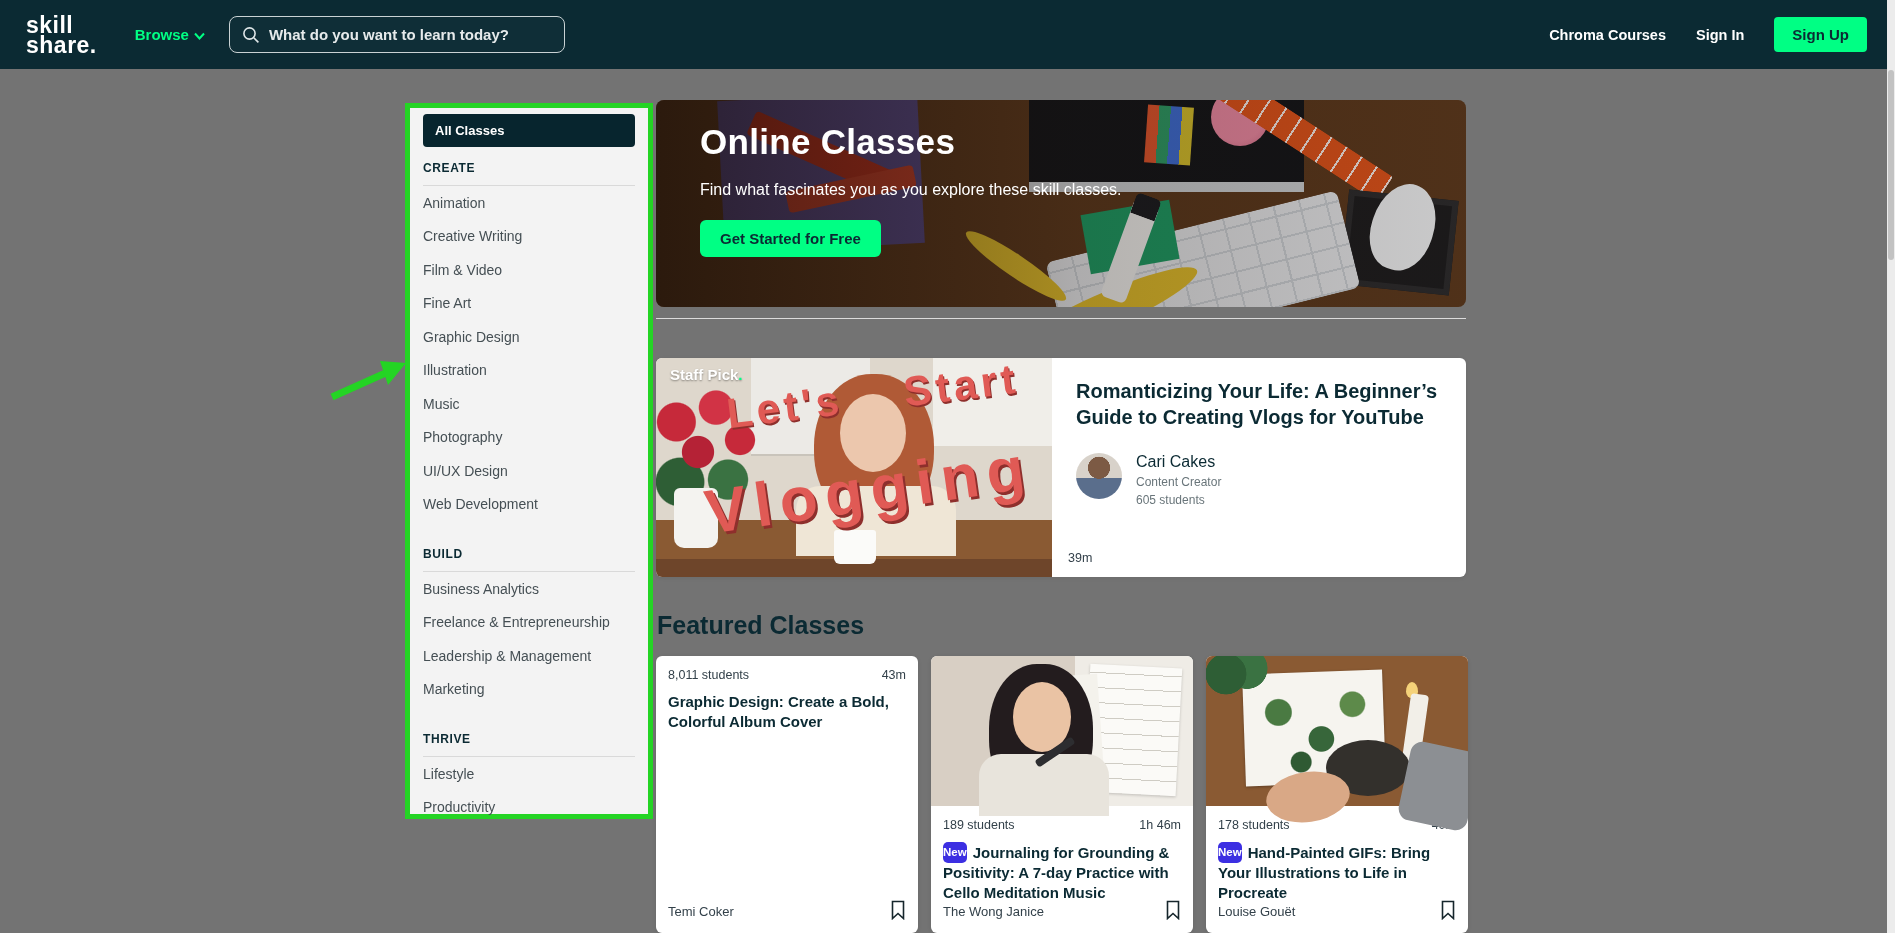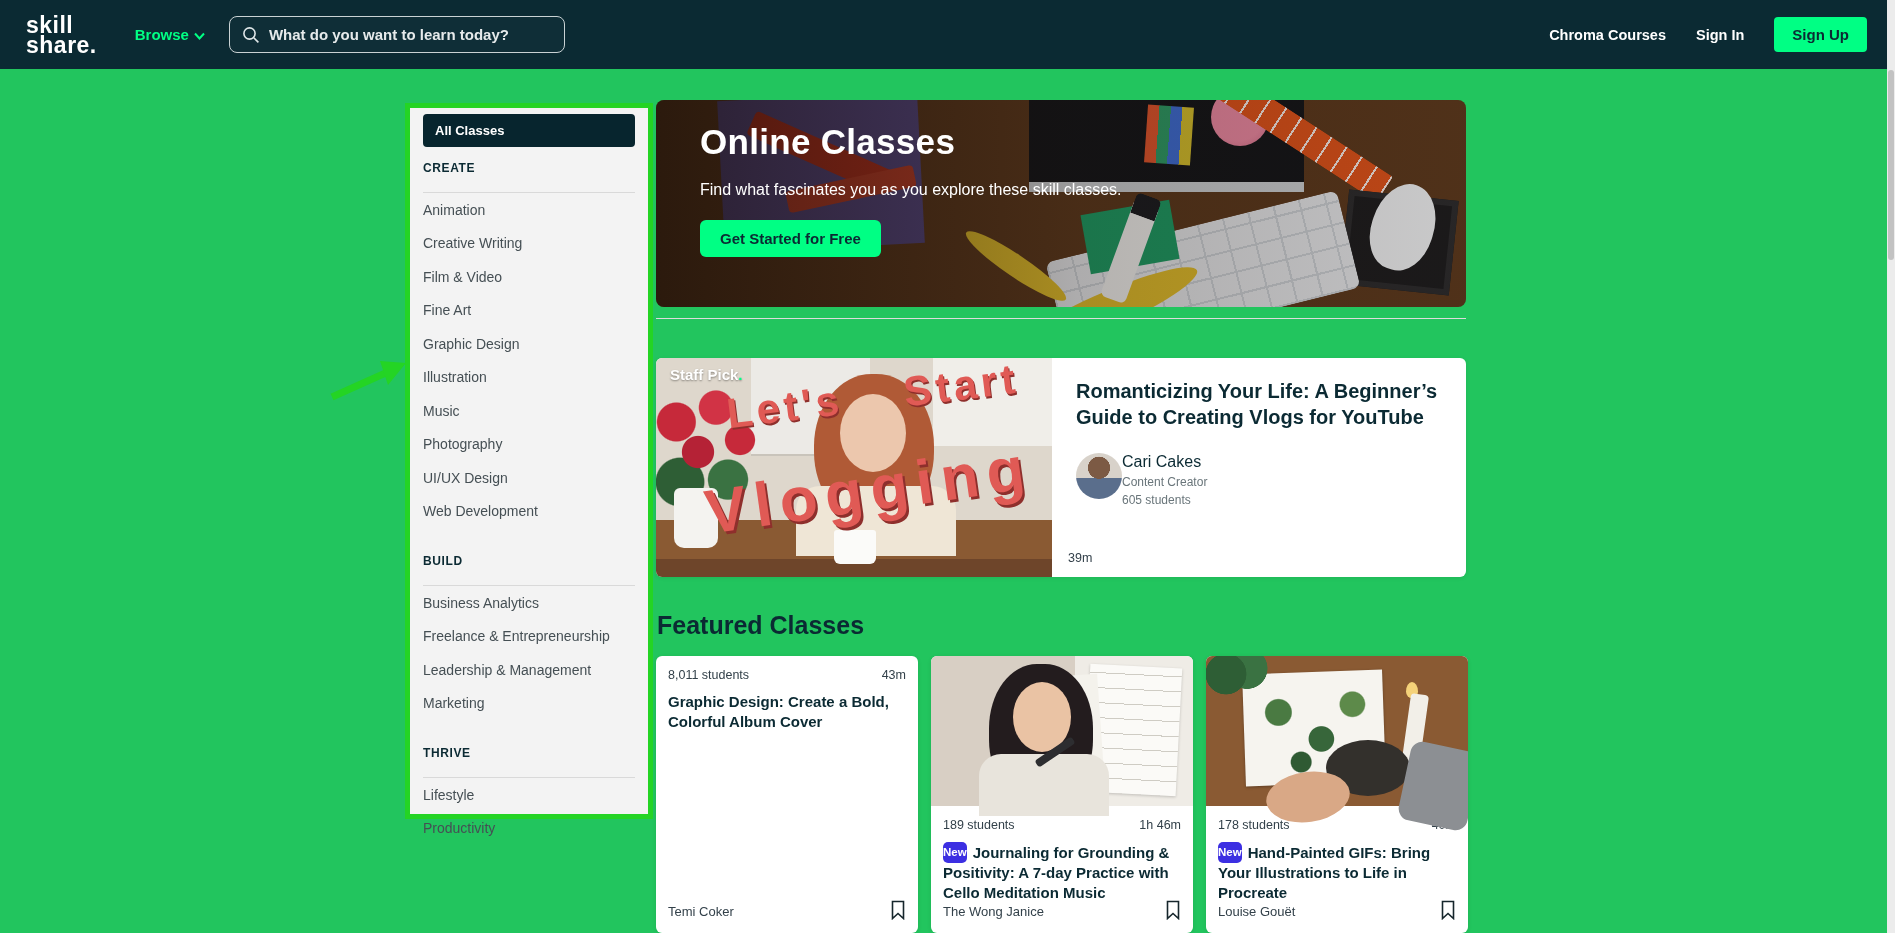--- a/index.html
+++ b/index.html
@@ -15,32 +15,32 @@
     display:flex; align-items:center; padding:0 12px; gap:9px; background:rgba(255,255,255,0.02); }
   .searchbox input { flex:1; background:transparent; border:none; outline:none; color:#fff; font-size:15px; font-weight:bold;
     font-family:"Liberation Sans", sans-serif; }
   .searchbox input::placeholder { color:#f2f5f5; opacity:.95; }
   .topnav { margin-left:auto; display:flex; align-items:center; gap:30px; padding-right:28px; }
   .toplink { color:#fff; font-weight:bold; font-size:14.5px; cursor:pointer; }
   .signup-btn { background:#00ff84; color:#0b2a33; font-weight:bold; font-size:15px; border:none;
     padding:9px 18px; border-radius:4px; cursor:pointer; font-family:"Liberation Sans", sans-serif; }
 
   
-  .main { position:relative; width:1891px; height:864px; background:#22c55e; }
+  .main { position:relative; width:1891px; height:864px; background:#737373; }
 
   
   .anno-box { position:absolute; left:405px; top:34px; width:248px; height:716px; border:5px solid #24d424; z-index:5; }
   .anno-arrow { position:absolute; left:318px; top:276px; z-index:6; }
 
   
   .sidebar-inner { position:absolute; inset:0; padding:6px 13px 0 13px; background:#f3f3f3; }
   .allclasses { height:33px; background:#07252e; border-radius:4px; color:#fff; font-weight:bold; font-size:13px;
     display:flex; align-items:center; padding-left:12px; cursor:pointer; }
   .side-sec-heading { margin-top:14px; font-size:12px; font-weight:bold; letter-spacing:.6px; color:#0b2a33;
-    padding-bottom:17px; border-bottom:1px solid #d9d9d9; }
+    padding-bottom:10px; border-bottom:1px solid #d9d9d9; }
   .side-sec-heading.gap { margin-top:26px; }
   .side-list { list-style:none; }
   .side-list li { height:33.5px; display:flex; align-items:center; font-size:14px; color:#454f54; cursor:pointer; }
 
   
   .hero { position:absolute; left:656px; top:31px; width:810px; height:207px; border-radius:8px; overflow:hidden; background:#5d3a1e; }
   .hero .ph { position:absolute; }
   .ph-monitor { left:46%; top:-8px; width:34%; height:100px; background:#14161a; border-bottom:10px solid #cfd3d6; }
   .ph-board { left:8%; top:-4px; width:200px; height:152px; background:#584a86; transform:rotate(-3deg); }
   .ph-knife1 { left:11%; top:40px; width:150px; height:26px; background:#b6321f; transform:rotate(24deg); border-radius:4px; }
@@ -85,21 +85,21 @@
   .st-shirt { position:absolute; left:140px; top:128px; width:160px; height:70px; background:#efe6d6; border-radius:24px 24px 0 0; }
   .st-mug { position:absolute; left:178px; top:172px; width:42px; height:34px; background:#fbfbf9; border-radius:3px 3px 6px 6px; }
   .st-overlay1 { position:absolute; left:70px; top:14px; width:300px; color:#e05a55; font-weight:bold; font-size:42px;
     transform:rotate(-7deg); letter-spacing:4px; text-shadow:1px 2px 0 #8e2f2c; word-spacing:46px; }
   .st-overlay2 { position:absolute; left:48px; top:96px; color:#e05a55; font-weight:bold; font-size:62px;
     transform:rotate(-8deg); letter-spacing:8px; text-shadow:2px 3px 0 #8e2f2c; }
   .staffpick-badge { position:absolute; left:14px; top:8px; color:#fff; font-weight:bold; font-size:15px; z-index:3; text-shadow:0 1px 2px rgba(0,0,0,.4); }
   .staffpick-badge .dot { color:#00ff84; }
   .staff-info { position:relative; flex:1; padding:20px 24px 14px 24px; }
   .staff-title { color:#0b2a33; font-size:20px; font-weight:bold; line-height:1.32; cursor:pointer; }
-  .staff-author { display:flex; margin-top:22px; }
+  .staff-author { display:flex; margin-top:22px; gap:14px; }
   .staff-avatar { width:46px; height:46px; border-radius:50%; flex:none; cursor:pointer;
     background:radial-gradient(circle at 50% 32%, #7c5a44 28%, transparent 29%), linear-gradient(180deg,#d8d2ca 55%, #5a6e8c 55%); }
   .staff-name { color:#0b2a33; font-size:16px; cursor:pointer; }
   .staff-meta { color:#69757a; font-size:12px; margin-top:4px; }
   .staff-duration { position:absolute; left:16px; bottom:12px; color:#33404a; font-size:12.5px; }
 
   
   .featured-heading { position:absolute; left:657px; top:542px; color:#0b2a33; font-size:25px; font-weight:bold; }
   .cards { position:absolute; left:656px; top:587px; display:flex; gap:13px; }
   .class-card { width:262px; height:277px; background:#fff; border-radius:6px; box-shadow:0 1px 4px rgba(0,0,0,.1);

